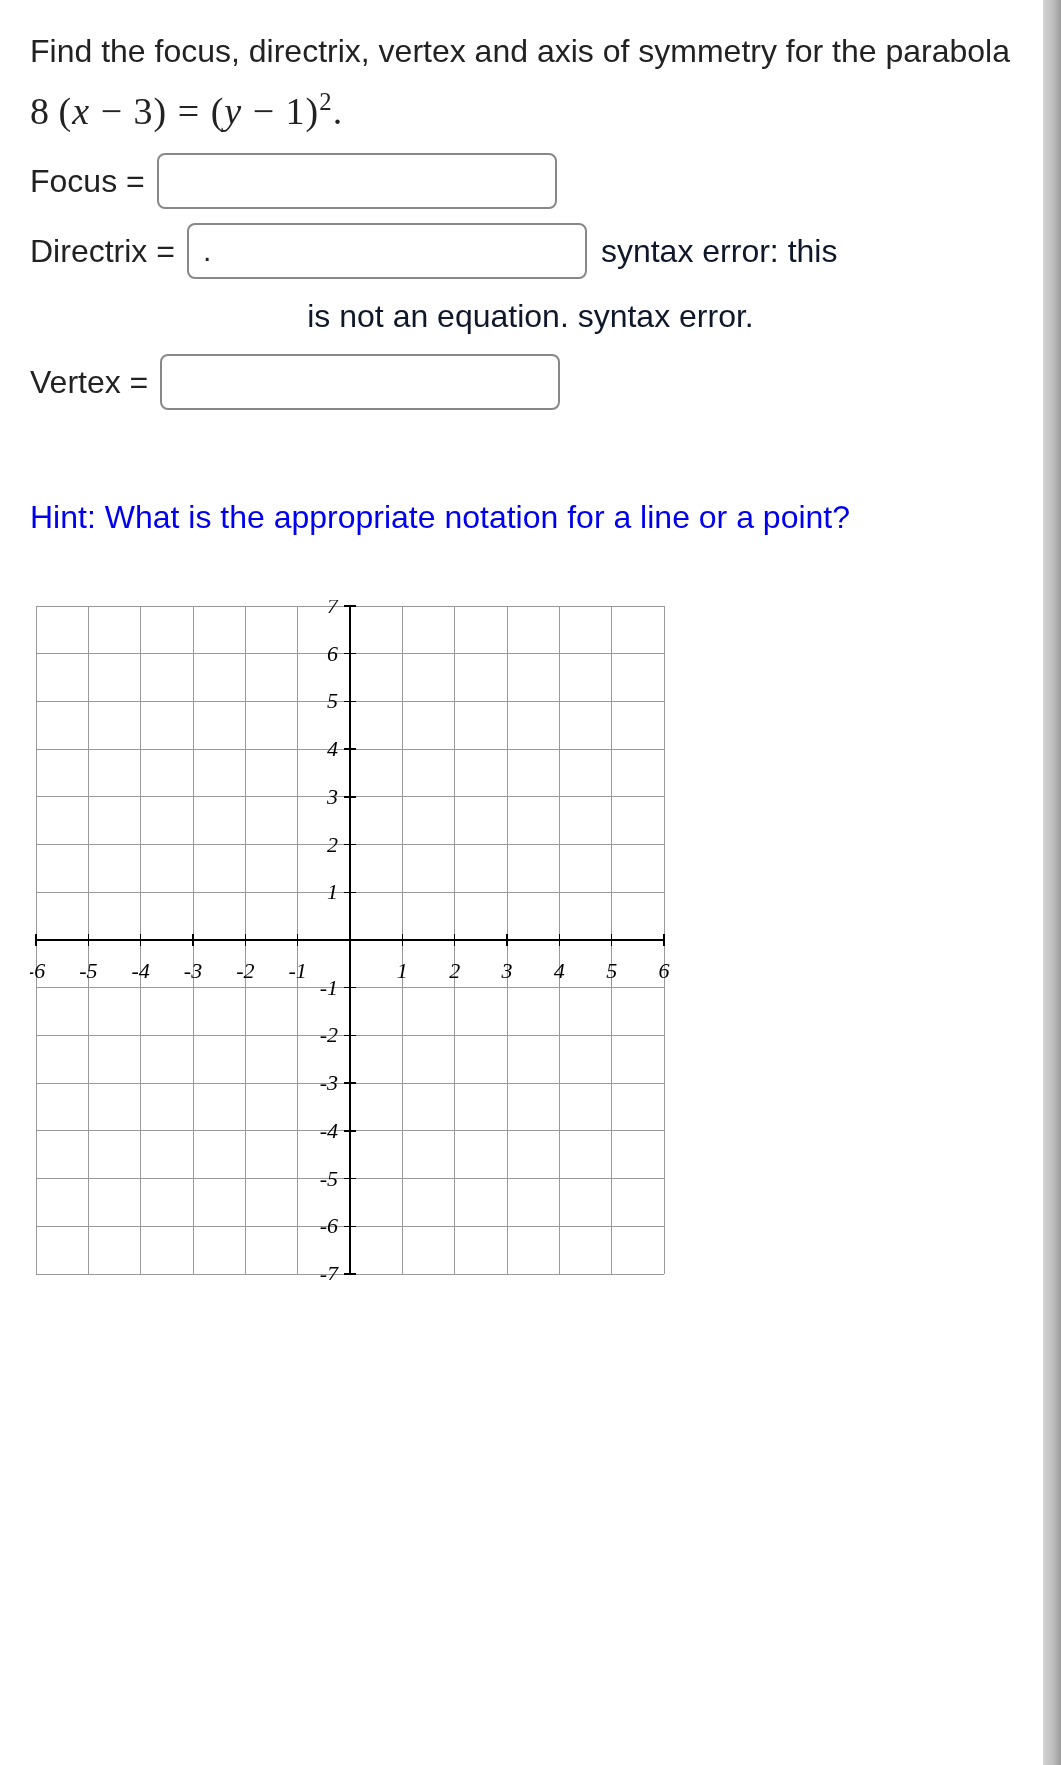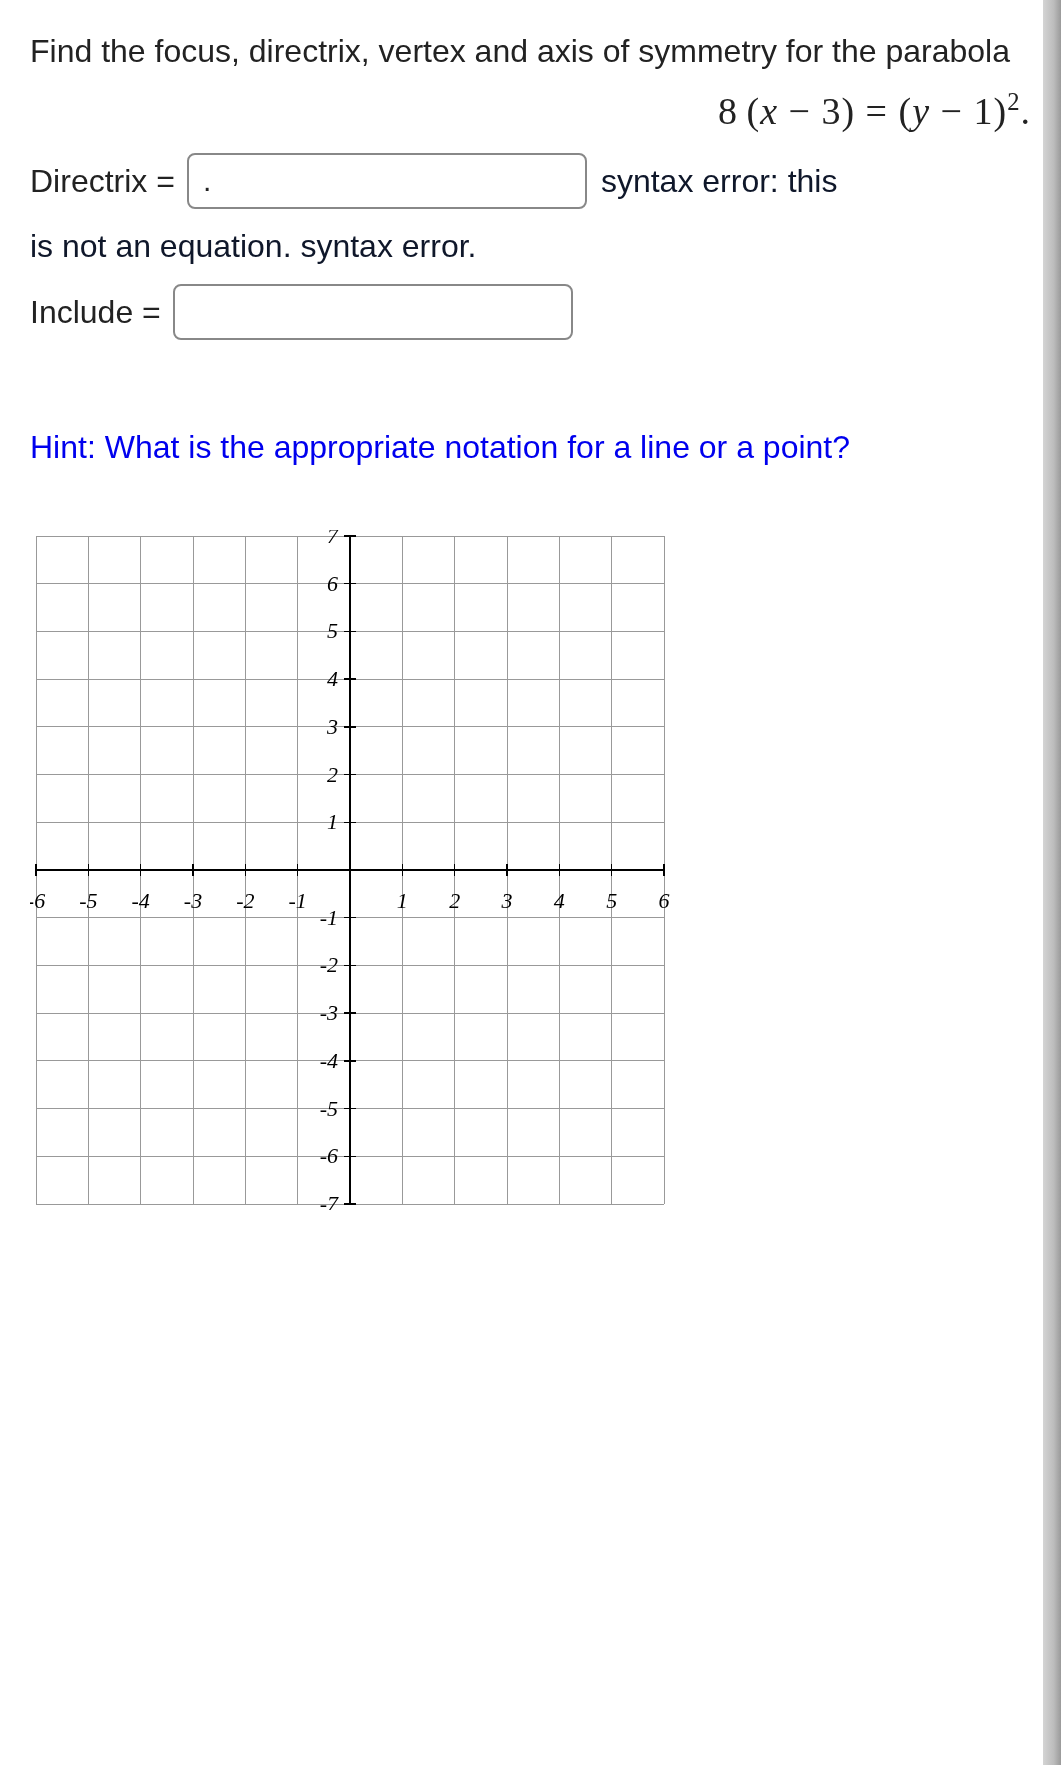--- a/index.html
+++ b/index.html
@@ -16,21 +16,21 @@
     font-size: 32px;
     line-height: 1.45;
     color: #222;
   }
   .math {
     font-family: "Times New Roman", serif;
     font-size: 38px;
     letter-spacing: 1px;
   }
   .eq-row {
-    text-align: right;
+    text-align: left;
     margin: 10px 0 12px 0;
   }
   .field-row {
     display: flex;
     align-items: center;
     margin: 14px 0;
     flex-wrap: wrap;
   }
   .label {
     margin-right: 12px;
@@ -94,31 +94,35 @@
 <body>
 
 <div class="content">
 
   <div>Find the focus, directrix, vertex and axis of symmetry for the parabola</div>
 
   <div class="eq-row">
     <span class="math">8 (<span style="font-style:italic">x</span> − 3) = (<span style="font-style:italic">y</span> − 1)<sup style="font-size:0.65em">2</sup>.</span>
   </div>
 
+  <div class="field-row">
+    <span class="label">Focus =</span>
+    <input class="answer focus-input" type="text" value="" style="">
+  </div>
 
   <div class="field-row">
     <span class="label">Directrix =</span>
     <input class="answer directrix-input" type="text" value="." style="">
     <span class="error-text">syntax error: this</span>
   </div>
 
-  <div class="error-text" style="">is not an equation. syntax error.</div>
+  <div class="error-text" style="text-align:center;">is not an equation. syntax error.</div>
 
   <div class="field-row">
-    <span class="label">Include =</span>
+    <span class="label">Vertex =</span>
     <input class="answer vertex-input" type="text" value="" style="">
   </div>
 
   <div class="spacer-big"></div>
 
   <div class="hint-text">Hint: What is the appropriate notation for a line or a point?</div>
 
   <div class="spacer-med"></div>
 
 

